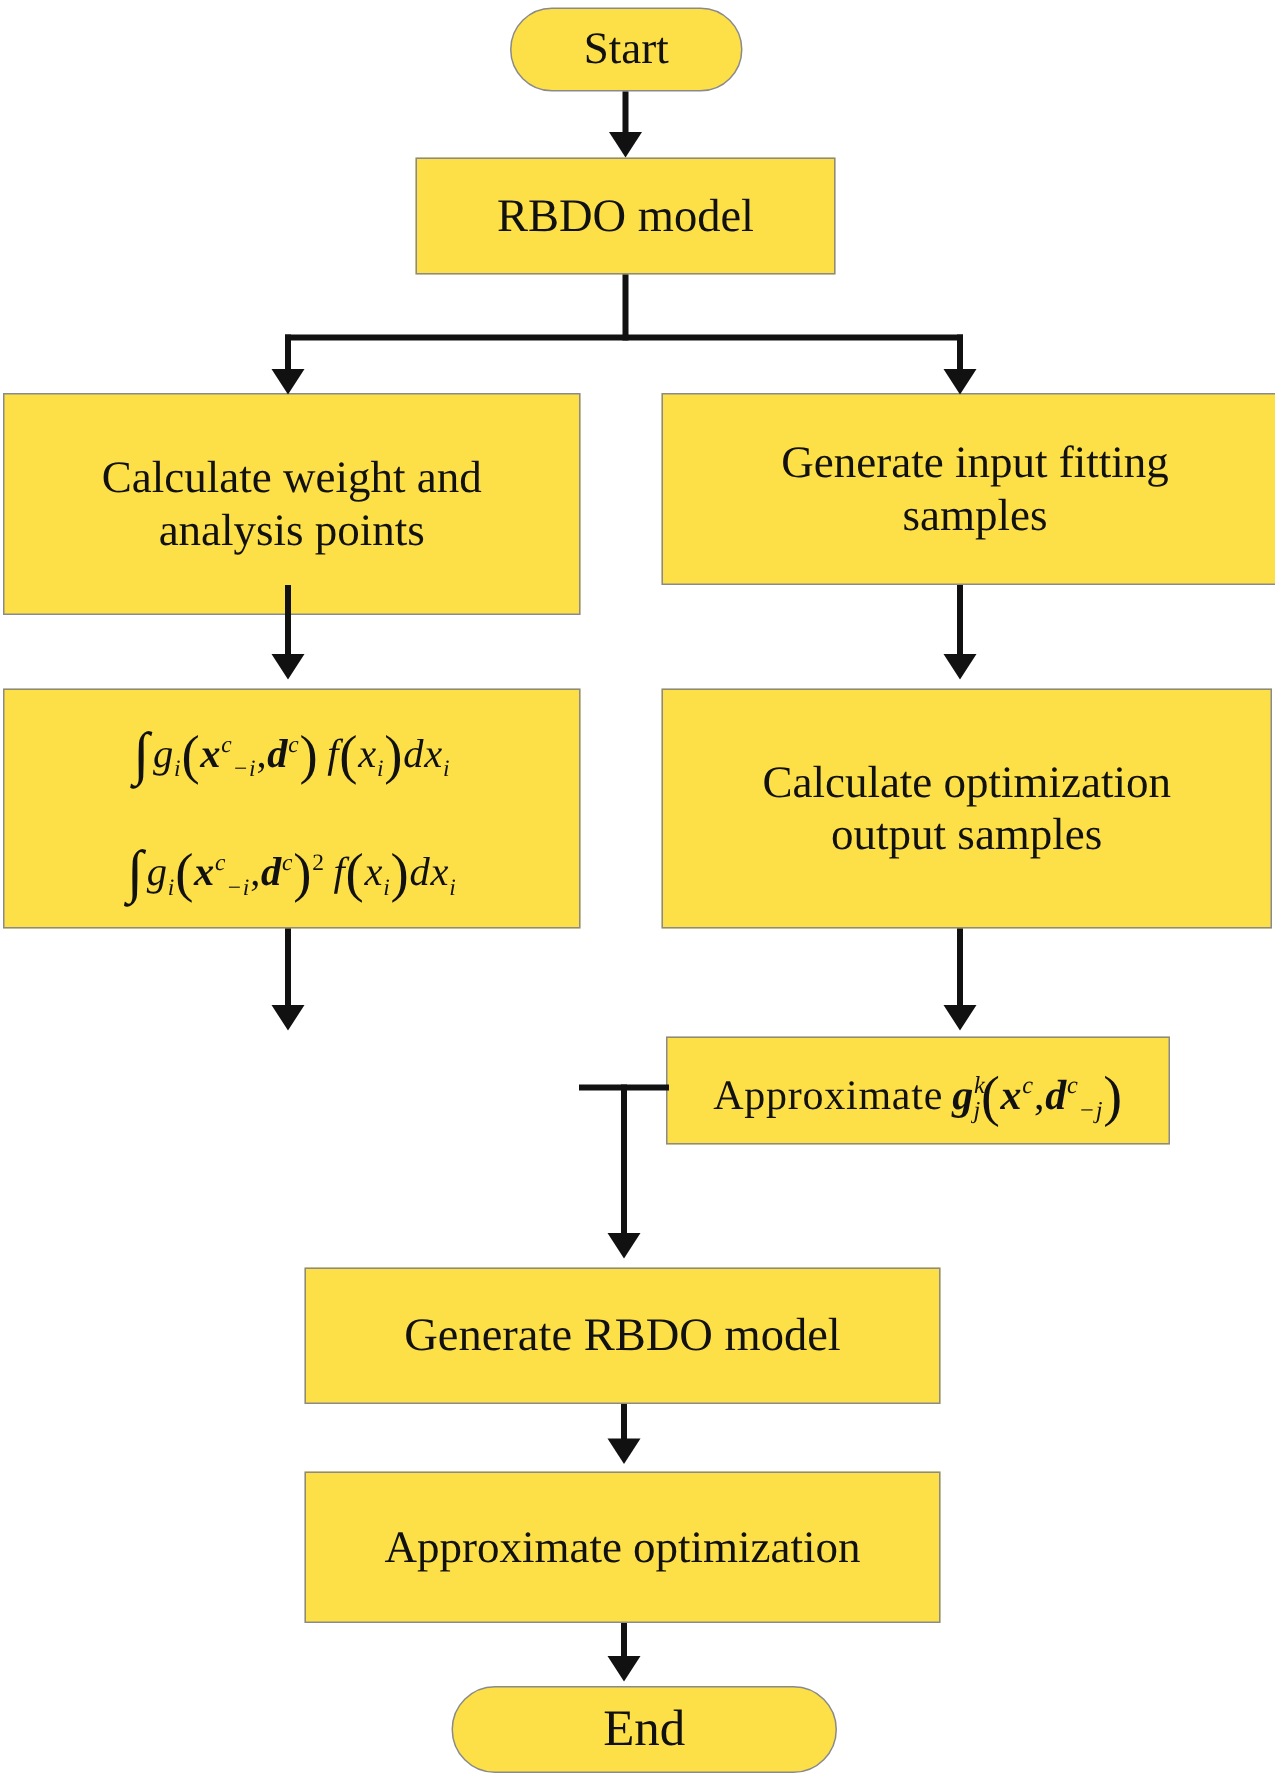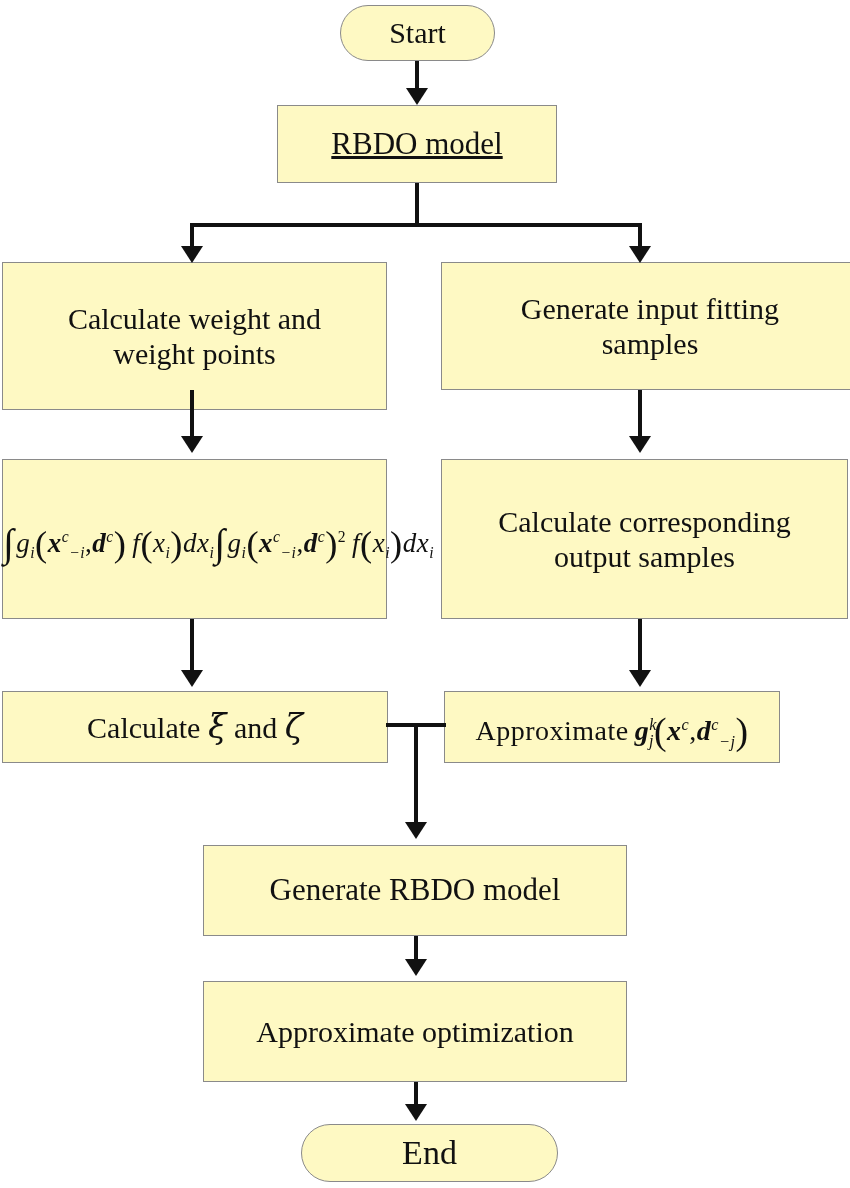--- a/index.html
+++ b/index.html
@@ -15,21 +15,21 @@
     position: relative;
     width: 850px;
     height: 1188px;
     background: #ffffff;
     overflow: hidden;
   }
   .node {
     position: absolute;
     box-sizing: border-box;
     border: 1.5px solid #8a8a8a;
-    background: #fef9c3;
+    background: #fde047;
     display: flex;
     align-items: center;
     justify-content: center;
     text-align: center;
     line-height: 1.18;
     color: #111111;
   }
   .node.terminal {
     border-radius: 999px;
     border: 1.6px solid #8a8a8a;
@@ -102,57 +102,54 @@
 </style>
 </head>
 <body>
 
 <div id="flowchart">
 
   <div class="node terminal" style="left:340px; top:5px; width:155px; height:56px; font-size:30px;">
     <span class="txt">Start</span>
   </div>
 
-  <div class="node" style="left:277px; top:105px; width:280px; height:78px; font-size:31px;text-decoration:underline;">
+  <div class="node" style="left:277px; top:105px; width:280px; height:78px; font-size:31px;">
     <span class="txt">RBDO model</span>
   </div>
 
   <div class="node" style="left:2px; top:262px; width:385px; height:148px; font-size:30px;">
     <span class="txt">
       <span>Calculate weight and</span><br>
-      <span>weight points</span>
+      <span>analysis points</span>
     </span>
   </div>
 
   <div class="node" style="left:441px; top:262px; width:418px; height:128px; font-size:30px;">
     <span class="txt">
       <span>Generate input fitting</span><br>
       <span>samples</span>
     </span>
   </div>
 
-  <div class="node" style="left:2px; top:459px; width:385px; height:160px; font-size:27px; flex-direction:row; justify-content:space-around;">
+  <div class="node" style="left:2px; top:459px; width:385px; height:160px; font-size:27px; flex-direction:column; justify-content:space-around;">
     <span class="mathline">
       <span class="intg up">∫</span><span>g</span><sub>i</sub><span class="paren">(</span><span class="bf">x</span><sup>c</sup><sub>−i</sub><span class="up">,</span><span class="bf">d</span><sup>c</sup><span class="paren">)</span><span> f</span><span class="paren">(</span><span>x</span><sub>i</sub><span class="paren">)</span><span>dx</span><sub>i</sub>
     </span>
     <span class="mathline">
       <span class="intg up">∫</span><span>g</span><sub>i</sub><span class="paren">(</span><span class="bf">x</span><sup>c</sup><sub>−i</sub><span class="up">,</span><span class="bf">d</span><sup>c</sup><span class="paren">)</span><sup class="up" style="font-style:normal;">2</sup><span> f</span><span class="paren">(</span><span>x</span><sub>i</sub><span class="paren">)</span><span>dx</span><sub>i</sub>
     </span>
   </div>
 
   <div class="node" style="left:441px; top:459px; width:407px; height:160px; font-size:30px;">
     <span class="txt">
-      <span>Calculate corresponding</span><br>
+      <span>Calculate optimization</span><br>
       <span>output samples</span>
     </span>
   </div>
 
-  <div class="node" style="left:2px; top:691px; width:386px; height:72px; font-size:30px;">
-    <span class="txt"><span>Calculate </span><span class="greek">ξ</span><span> and </span><span class="greek">ζ</span></span>
-  </div>
 
   <div class="node" style="left:444px; top:691px; width:336px; height:72px; font-size:28px;">
     <span class="txt mathline" style="font-style:normal;"><span class="up">Approximate</span><span style="font-style:italic;font-weight:bold;"> g</span><sup style="font-style:italic;">k</sup><sub style="font-style:italic;margin-left:-0.5em;">j</sub><span class="paren">(</span><span class="bf">x</span><sup>c</sup><span class="up">,</span><span class="bf">d</span><sup>c</sup><sub>−j</sub><span class="paren">)</span></span>
   </div>
 
   <div class="node" style="left:203px; top:845px; width:424px; height:91px; font-size:31px;">
     <span class="txt">Generate RBDO model</span>
   </div>
 
   <div class="node" style="left:203px; top:981px; width:424px; height:101px; font-size:30px;">

